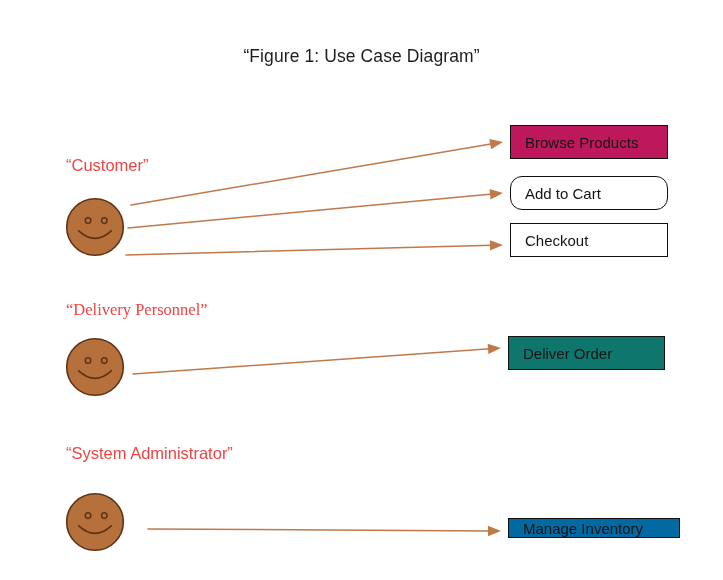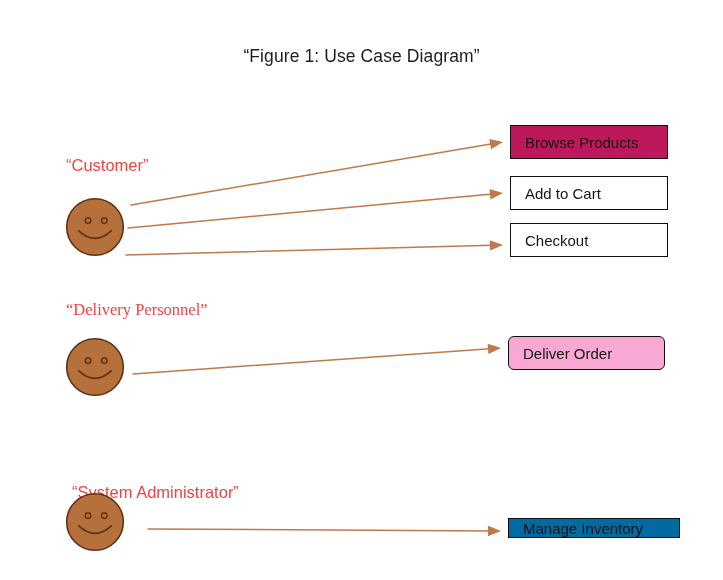--- a/index.html
+++ b/index.html
@@ -108,30 +108,30 @@
           <circle cx="39.28" cy="23.62" r="2.755" fill="none" stroke="#5d3318" stroke-width="1.5"></circle>
           <path d="M 13.759999999999998 33.77 Q 30 48.85 46.24 33.77" fill="none" stroke="#5d3318" stroke-width="1.7" stroke-linecap="round"></path>
         </svg></div>
       <div class="actor-label" style="left: 66px; top: 300px; font-family: Liberation Serif, serif;">“Delivery Personnel”</div>
       <div class="actor-figure" style="left: 65px; top: 337px; width: 60px; height: 60px;"><svg width="60" height="60" viewBox="0 0 60 60">
           <circle cx="30" cy="30" r="28.3" fill="#b5703c" stroke="#5d3318" stroke-width="1.6"></circle>
           <circle cx="23.04" cy="23.62" r="2.755" fill="none" stroke="#5d3318" stroke-width="1.5"></circle>
           <circle cx="39.28" cy="23.62" r="2.755" fill="none" stroke="#5d3318" stroke-width="1.5"></circle>
           <path d="M 13.759999999999998 33.77 Q 30 48.85 46.24 33.77" fill="none" stroke="#5d3318" stroke-width="1.7" stroke-linecap="round"></path>
         </svg></div>
-      <div class="actor-label" style="left: 72px; top: 444px; margin-top: 39px;">“System Administrator”</div>
+      <div class="actor-label" style="left: 66px; top: 444px;">“System Administrator”</div>
       <div class="actor-figure" style="left: 65px; top: 492px; width: 60px; height: 60px;"><svg width="60" height="60" viewBox="0 0 60 60">
           <circle cx="30" cy="30" r="28.3" fill="#b5703c" stroke="#5d3318" stroke-width="1.6"></circle>
           <circle cx="23.04" cy="23.62" r="2.755" fill="none" stroke="#5d3318" stroke-width="1.5"></circle>
           <circle cx="39.28" cy="23.62" r="2.755" fill="none" stroke="#5d3318" stroke-width="1.5"></circle>
           <path d="M 13.759999999999998 33.77 Q 30 48.85 46.24 33.77" fill="none" stroke="#5d3318" stroke-width="1.7" stroke-linecap="round"></path>
         </svg></div>
     </div>
 
   <div id="usecase-layer">
       <div class="usecase-box" style="left: 510px; top: 125px; width: 158px; height: 34px; border-color: rgb(16, 16, 16); background: #be185d;">Browse Products</div>
-      <div class="usecase-box" style="left: 510px; top: 176px; width: 158px; height: 34px; border-color: rgb(16, 16, 16); background: rgb(255, 255, 255);">Add to Cart</div>
+      <div class="usecase-box" style="left: 510px; top: 176px; width: 158px; height: 34px; border-color: rgb(16, 16, 16); background: rgb(255, 255, 255); border-radius: 12px;">Add to Cart</div>
       <div class="usecase-box" style="left: 510px; top: 223px; width: 158px; height: 34px; border-color: rgb(16, 16, 16); background: rgb(255, 255, 255);">Checkout</div>
-      <div class="usecase-box" style="left: 508px; top: 336px; width: 157px; height: 34px; border-color: rgb(16, 16, 16); background: #f9a8d4; border-radius: 6px;">Deliver Order</div>
+      <div class="usecase-box" style="left: 508px; top: 336px; width: 157px; height: 34px; border-color: rgb(16, 16, 16); background: #0f766e;">Deliver Order</div>
       <div class="usecase-box" style="left: 508px; top: 518px; width: 172px; height: 20px; border-color: rgb(16, 16, 16); background: #0369a1;">Manage Inventory</div>
     </div>
 
 </div>
 
 </body></html>

